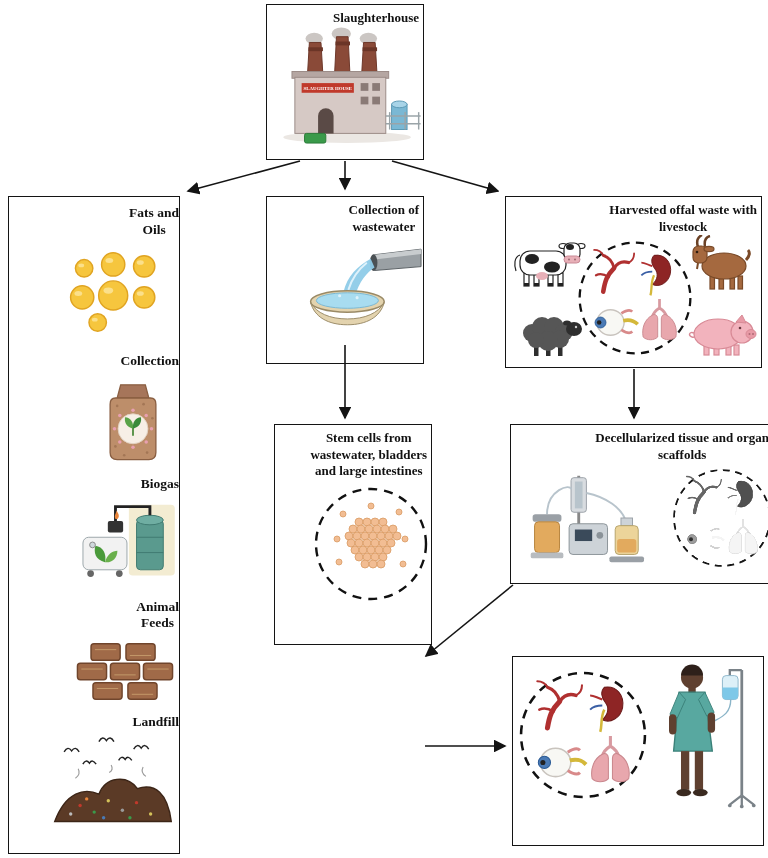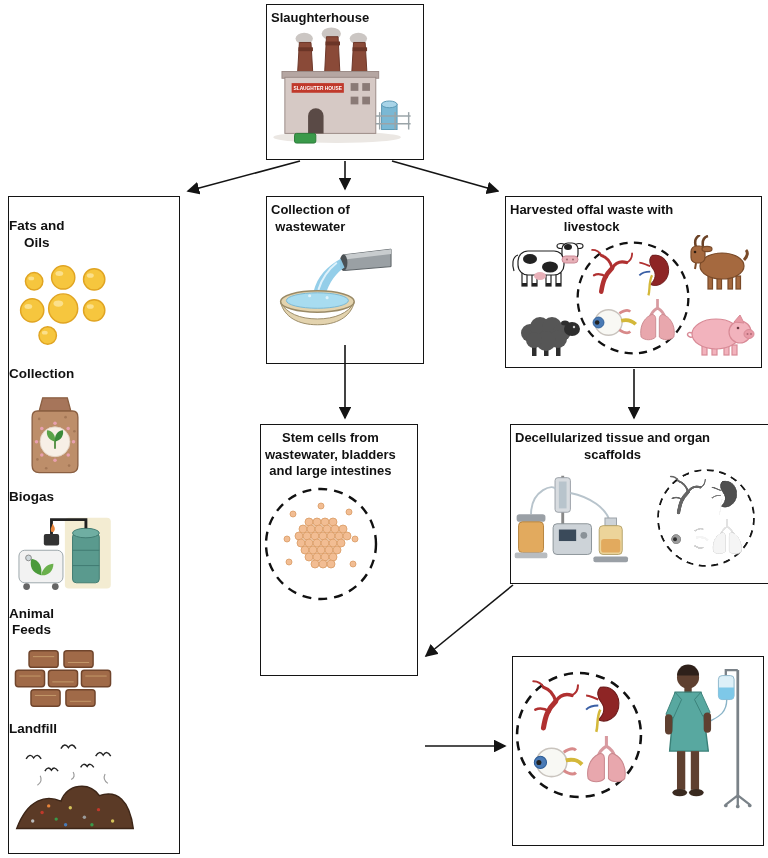--- a/index.html
+++ b/index.html
@@ -1,19 +1,19 @@
 <!DOCTYPE html>
 <html><head>
 <meta charset="utf-8">
 <style>
   html,body{margin:0;padding:0;background:#ffffff;}
   .canvas{position:relative;width:768px;height:858px;background:#ffffff;
           font-family:"Liberation Sans",sans-serif;overflow:hidden;}
   .box{position:absolute;background:#ffffff;border:1.6px solid #141414;box-sizing:border-box;
-       display:flex;flex-direction:column;align-items:flex-start;}
+       display:flex;flex-direction:column;align-items:flex-end;font-family:Liberation Serif, serif;}
   .title{font-weight:bold;font-size:13px;line-height:1.28;color:#111;text-align:center;
          white-space:pre-line;padding:5px 4px 0;}
   .side-label{font-weight:bold;font-size:13.5px;line-height:1.25;color:#111;text-align:center;
               white-space:pre-line;}
   .arrows{position:absolute;left:0;top:0;pointer-events:none;z-index:5;}
   .rel{position:relative;}
   .abs{position:absolute;}
   .grayed{filter:grayscale(1) brightness(1.35);}
 </style>
 </head>
@@ -90,21 +90,21 @@
         <line x1="112" y1="92" x2="148" y2="92"></line>
           <line x1="112" y1="100" x2="148" y2="100"></line>
         <line x1="116" y1="88" x2="116" y2="106"></line>
           <line x1="132" y1="88" x2="132" y2="106"></line>
         <line x1="146" y1="88" x2="146" y2="106"></line>
       </g>
       <rect x="28" y="110" width="22" height="10" rx="2" fill="#3a9a4a" stroke="#2a7a38"></rect>
     </svg>
   </div>
 
-  <div class="box" style="left:8px;top:196px;width:172px;height:658px;padding-top:19px">
+  <div class="box" style="left:8px;top:196px;width:172px;height:658px;padding-top:6px">
 
     <div class="side-label" style="margin-top:2px">Fats and
 Oils</div>
     <svg width="120" height="92" viewBox="0 0 120 95" style="margin-top:8px">
       <g stroke="#e0a422" stroke-width="1.5" fill="#f6c63e">
         <circle cx="24" cy="22" r="9"></circle>
           <circle cx="54" cy="18" r="12"></circle>
           <circle cx="86" cy="20" r="11"></circle>
         <circle cx="22" cy="52" r="12"></circle>
           <circle cx="54" cy="50" r="15"></circle>
@@ -161,21 +161,21 @@
       <rect x="36" y="23" width="16" height="12" rx="2" fill="#333"></rect>
       <path d="M44,21 c-2,-4 1,-6 1,-9 c2,3 4,6 1,9 z" fill="#e8843a"></path>
       <rect x="10" y="40" width="46" height="34" rx="6" fill="#f2f2f2" stroke="#99a4a8"></rect>
       <path d="M33,66 c-10,-2 -12,-10 -10,-17 c8,1 12,9 10,17 z" fill="#4a9a3a"></path>
       <path d="M33,66 c2,-8 8,-12 13,-12 c0,8 -6,13 -13,12 z" fill="#6ab04c"></path>
       <circle cx="20" cy="48" r="3" fill="#cfd8dc" stroke="#888"></circle>
       <circle cx="18" cy="78" r="3.5" fill="#666"></circle>
         <circle cx="48" cy="78" r="3.5" fill="#666"></circle>
     </svg>
 
-    <div class="side-label" style="margin-top:6px">Animal
+    <div class="side-label" style="margin-top:12px">Animal
 Feeds</div>
     <svg width="108" height="66" viewBox="0 0 110 68" style="margin-top:6px">
       <g fill="#a06a48" stroke="#70452c" stroke-width="1.5">
         <rect x="20" y="6" width="30" height="17" rx="3"></rect>
           <rect x="56" y="6" width="30" height="17" rx="3"></rect>
         <rect x="6" y="26" width="30" height="17" rx="3"></rect>
           <rect x="40" y="26" width="30" height="17" rx="3"></rect>
         <rect x="74" y="26" width="30" height="17" rx="3"></rect>
         <rect x="22" y="46" width="30" height="17" rx="3"></rect>
           <rect x="58" y="46" width="30" height="17" rx="3"></rect>
@@ -323,21 +323,21 @@
           <circle cx="67" cy="23" r="1" fill="#b06a76"></circle>
         <circle cx="54" cy="17" r="1.3" fill="#6b3a42"></circle>
       </svg>
 
       <svg class="abs" style="left:68px;top:4px" width="118" height="118" viewBox="0 0 130 130">
         <use href="#sym-organs"></use>
       </svg>
     </div>
   </div>
 
-  <div class="box" style="left:260px;top:424px;width:158px;height:252px">
+  <div class="box" style="left:274px;top:424px;width:158px;height:221px">
     <div class="title">Stem cells from
 wastewater, bladders
 and large intestines</div>
     <svg width="120" height="120" viewBox="0 0 120 120" style="margin-top:4px">
       <circle cx="60" cy="60" r="55" fill="#fff" stroke="#111" stroke-width="2.4" stroke-dasharray="9 7"></circle>
       <g fill="#f2bd93" stroke="#d99a63" stroke-width="0.8">
         <circle cx="48" cy="38" r="4"></circle>
           <circle cx="56" cy="38" r="4"></circle>
           <circle cx="64" cy="38" r="4"></circle>
           <circle cx="72" cy="38" r="4"></circle>

